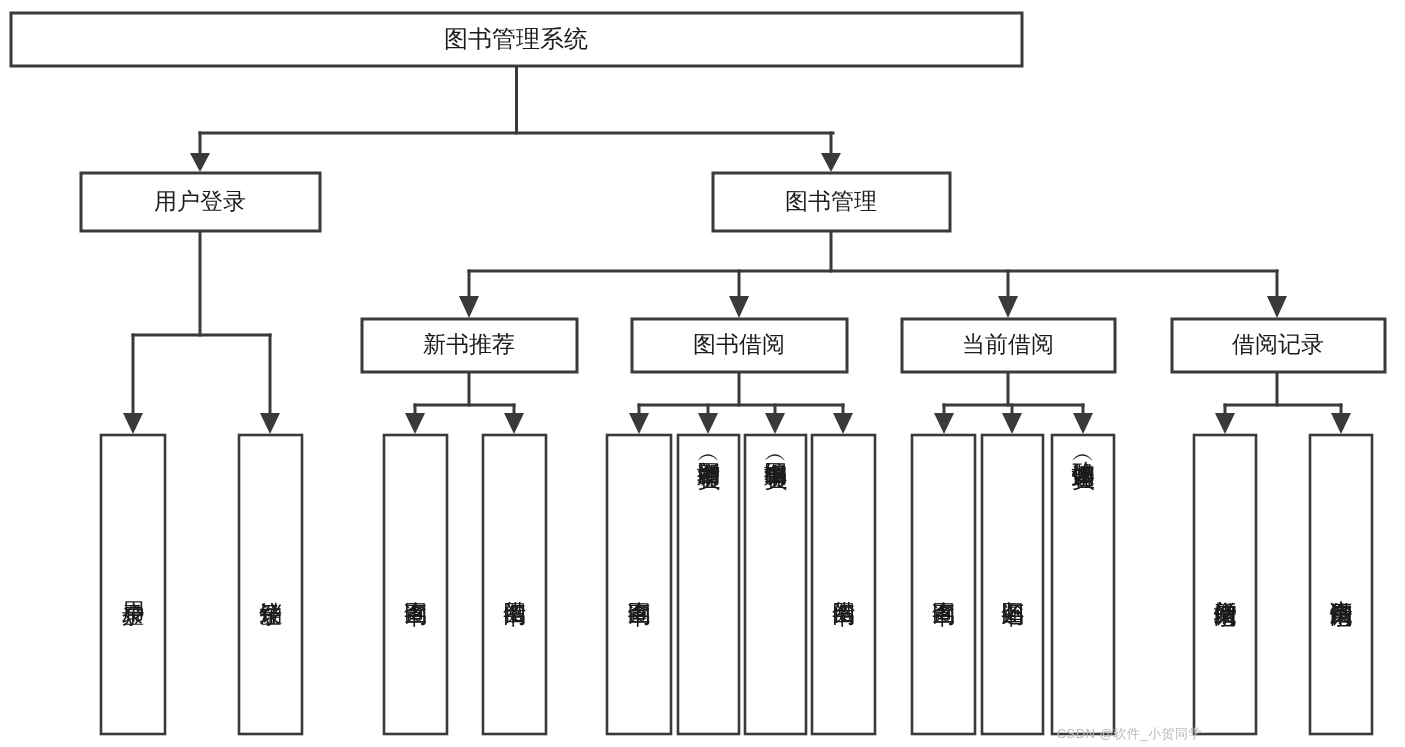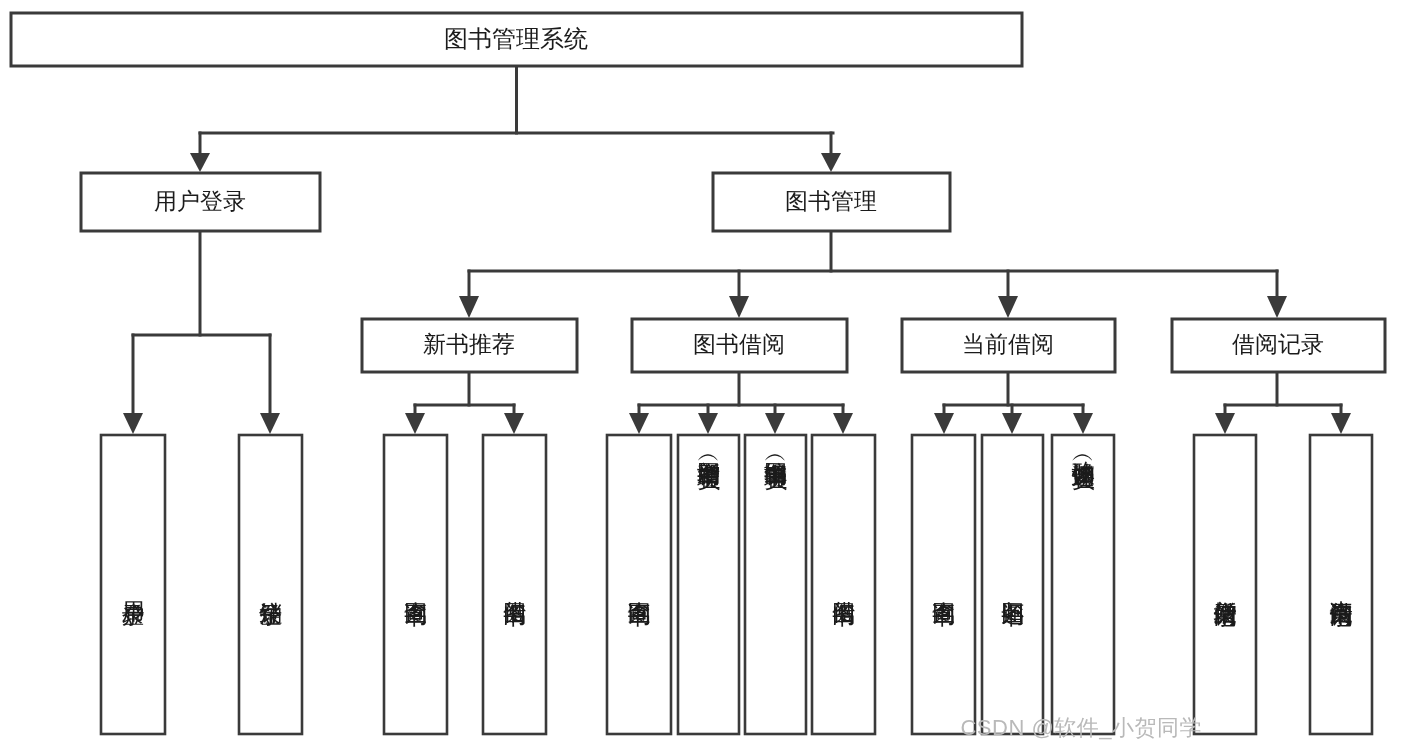--- a/index.html
+++ b/index.html
@@ -70,21 +70,21 @@
     justify-content: center;
     text-align: center;
     white-space: nowrap;
     pointer-events: none;
   }
   .watermark {
     position: absolute;
     right: 8px;
     bottom: 4px;
     font-family: "Liberation Sans", "DejaVu Sans", sans-serif;
-    font-size: 22px;
+    font-size: 13px;
     color: #b9b9b9;
     letter-spacing: 0.5px;
     white-space: nowrap;
   }
 </style>
 </head>
 <body>
 
 <div id="diagram-root">
 

